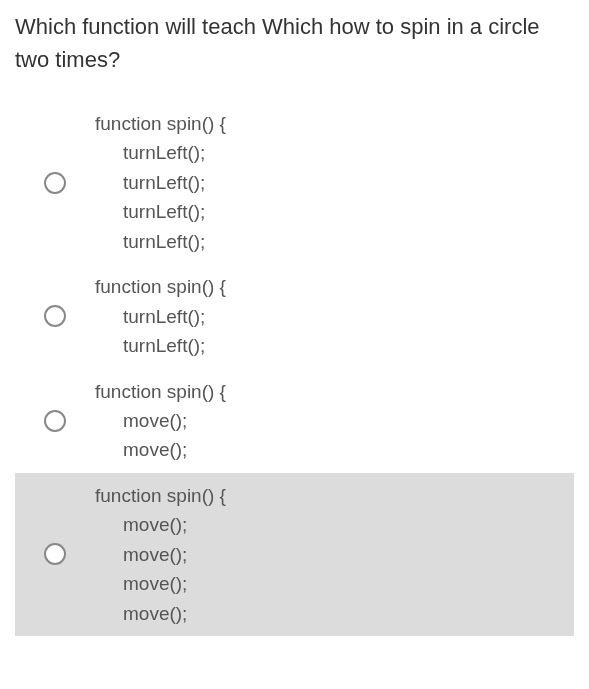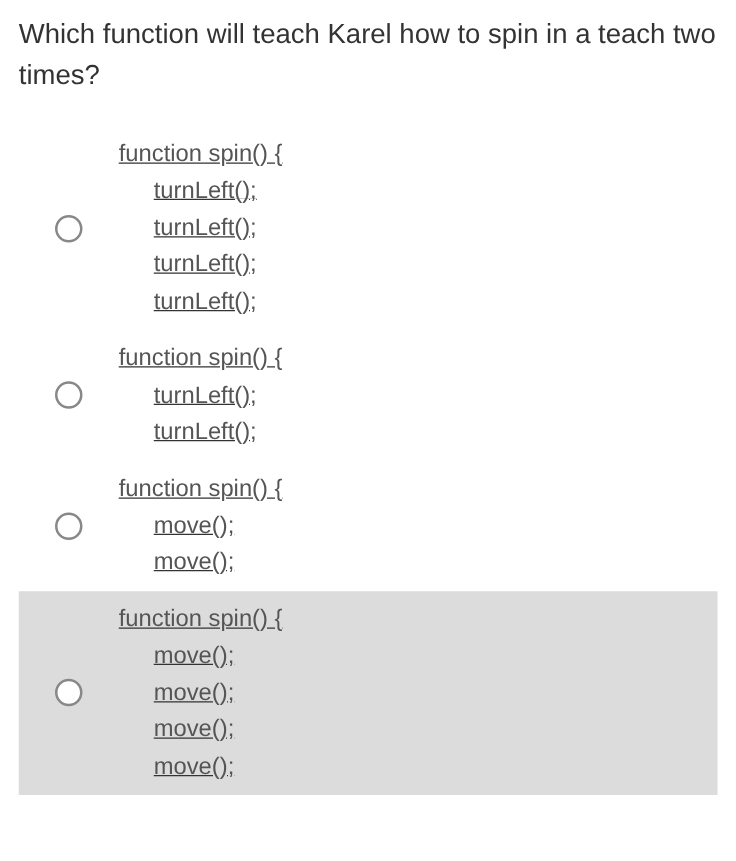--- a/index.html
+++ b/index.html
@@ -17,21 +17,20 @@
     .question {
       font-size: 22px;
       line-height: 1.5;
       color: #333;
       margin-bottom: 25px;
     }
     .option-row {
       display: flex;
       align-items: center;
       padding: 8px 0;
-      text-decoration: underline;
     }
     .option-row.highlighted {
       background: #dcdcdc;
     }
     .radio-cell {
       width: 80px;
       display: flex;
       justify-content: center;
       align-items: center;
       flex-shrink: 0;
@@ -54,21 +53,21 @@
     .code-line {
       white-space: pre;
     }
     .indent {
       padding-left: 28px;
     }
   </style>
 </head>
 <body>
 
-<div class="question">Which function will teach Karel how to spin in a teach two times?</div>
+<div class="question">Which function will teach Which how to spin in a circle two times?</div>
 
 <div id="options-container">
     <div class="option-row">
       <div class="radio-cell">
         <div class="radio"></div>
       </div>
       <div class="code-cell">
         <div class="code-line">function spin() {</div>
         <div class="code-line indent">turnLeft();</div>
         <div class="code-line indent">turnLeft();</div>

